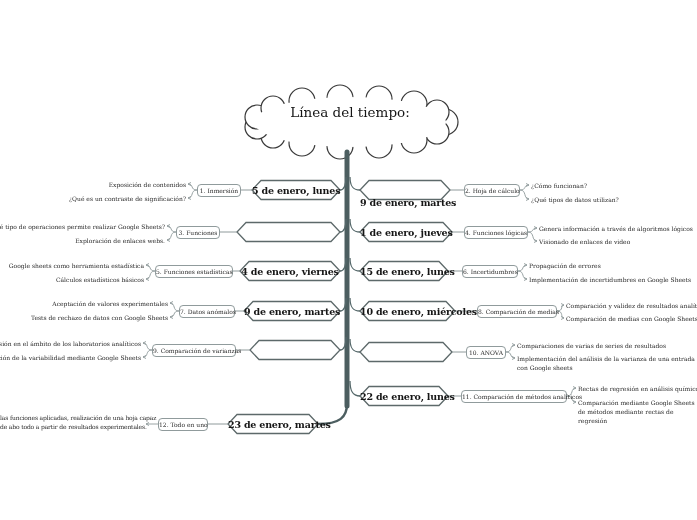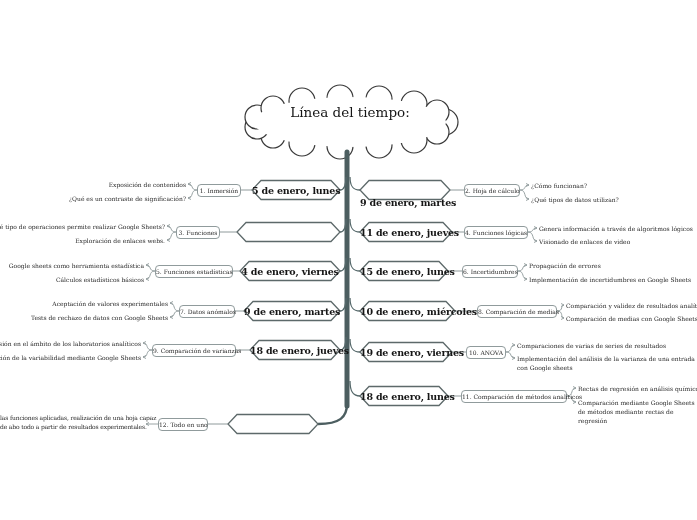--- a/index.html
+++ b/index.html
@@ -116,28 +116,27 @@
     <path d="M158,424 L146,424 M149,422.5 L146,424 L149,425.5"></path>
   </g>
 </svg>
 
 <div class="cloud-title">
   <span style="display:block">Línea del tiempo:</span>
 </div>
 
 <div class="date" style="left:252px;top:180.5px;width:88px">5 de enero, lunes</div>
 <div class="date" style="left:360px;top:193px;width:90px">9 de enero, martes</div>
-<div class="date" style="left:360px;top:222.5px;width:92px">11 de enero, jueves</div>
+<div class="date" style="left:360px;top:222.5px;width:92px">1 de enero, jueves</div>
 <div class="date" style="left:240px;top:261.5px;width:100px">4 de enero, viernes</div>
 <div class="date" style="left:360px;top:261.5px;width:88px">15 de enero, lunes</div>
 <div class="date" style="left:244px;top:301.5px;width:96px">9 de enero, martes</div>
 <div class="date" style="left:360px;top:301.5px;width:95px">10 de enero, miércoles</div>
-<div class="date" style="left:250px;top:340.5px;width:90px">18 de enero, jueves</div>
-<div class="date" style="left:360px;top:342.5px;width:92px">19 de enero, viernes</div>
-<div class="date" style="left:360px;top:386.5px;width:88px">18 de enero, lunes</div>
+<div class="date" style="left:360px;top:386.5px;width:88px">22 de enero, lunes</div>
+<div class="date" style="left:228px;top:414.5px;width:90px">23 de enero, martes</div>
 
 <div class="topic" style="left:197px;top:183.5px;width:44px">1. Inmersión</div>
 <div class="topic" style="left:464px;top:183.5px;width:56px">2. Hoja de cálculo</div>
 <div class="topic" style="left:176px;top:225.5px;width:44px">3. Funciones</div>
 <div class="topic" style="left:464px;top:225.5px;width:64px">4. Funciones lógicas</div>
 <div class="topic" style="left:155px;top:264.5px;width:78px">5. Funciones estadísticas</div>
 <div class="topic" style="left:462px;top:264.5px;width:56px">6. Incertidumbres</div>
 <div class="topic" style="left:179px;top:304.5px;width:56px">7. Datos anómalos</div>
 <div class="topic" style="left:477px;top:304.5px;width:80px">8. Comparación de medias</div>
 <div class="topic" style="left:152px;top:343.5px;width:84px">9. Comparación de varianzas</div>

